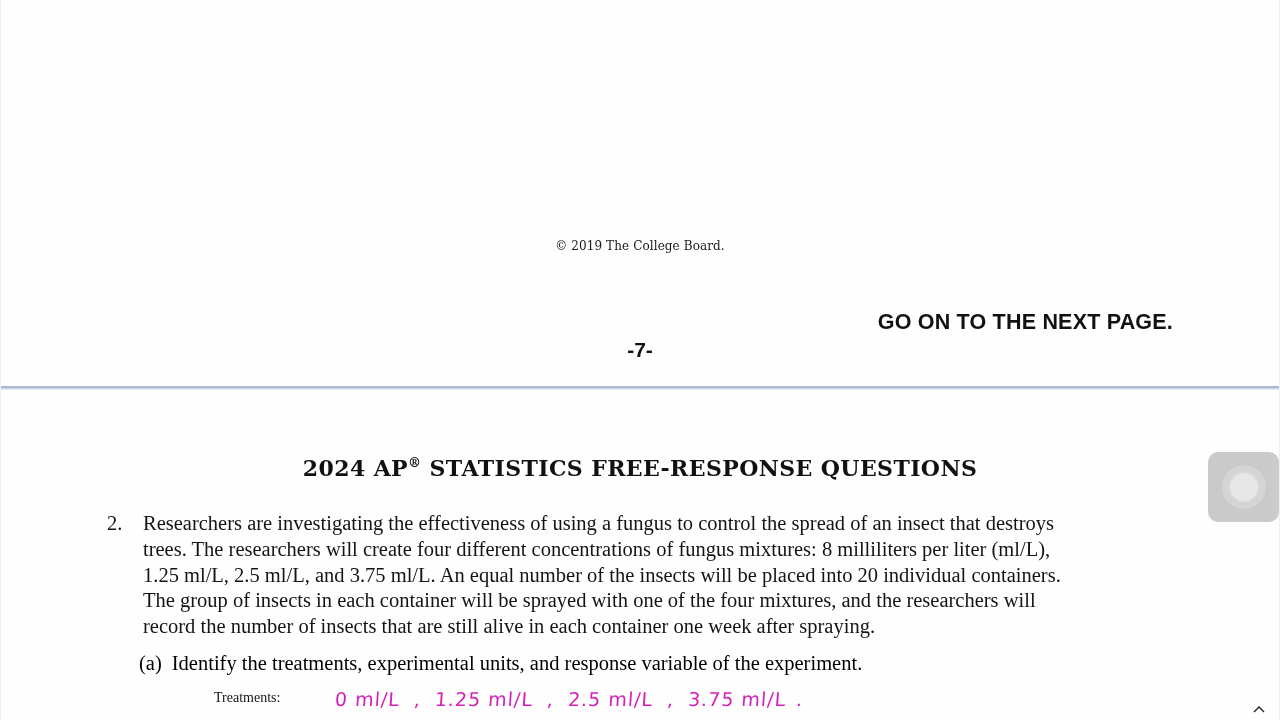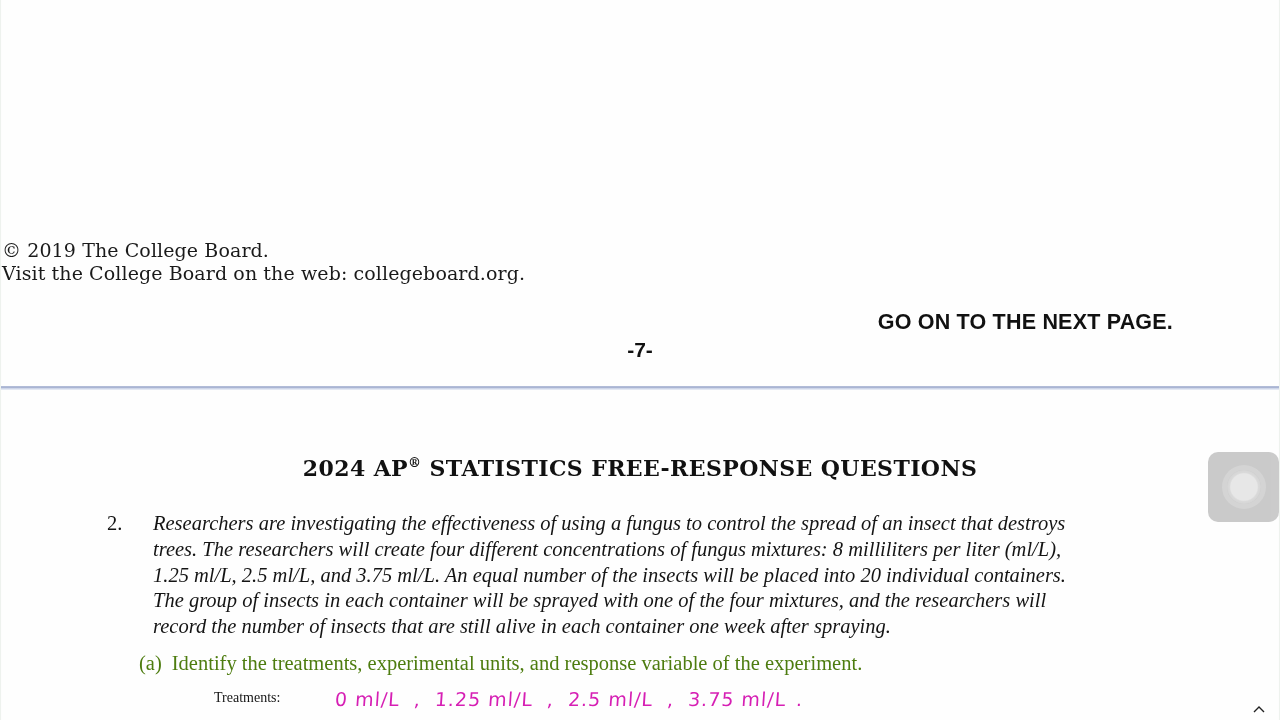--- a/index.html
+++ b/index.html
@@ -17,22 +17,22 @@
       position: absolute; left: 1px; right: 1px;
       background: #fefefe;
     }
     .page-top { top: 0; height: 386px; }
     .page-bottom { top: 390px; height: 330px; }
     .page-divider {
       position: absolute; left: 0; right: 0; top: 386px; height: 4px;
       background: linear-gradient(#c9d1e6 0, #9aa6c8 1px, #b9c3de 2px, #e3e8f3 3px);
     }
     .footer-line {
-      position: absolute; left: 0; right: 0; 
-      font-family: "DejaVu Serif", serif; font-size: 19px; color: #1a1a1a;
+      position: absolute; left: 0; right: 0; text-align: center;
+      font-family: "DejaVu Serif", serif; font-size: 12px; color: #1a1a1a;
       letter-spacing: 0.1px;
     }
     .footer-copyright { top: 239px; }
     .footer-visit { top: 262px; }
     .next-page {
       position: absolute; right: 105px; top: 310px;
       font-family: "Liberation Sans", sans-serif; font-weight: bold;
       font-size: 21.5px; color: #111; letter-spacing: 0.2px; text-align: center;
     }
     .page-number {
@@ -45,24 +45,24 @@
       font-family: "DejaVu Serif", serif; font-weight: bold;
       font-size: 22px; color: #111; letter-spacing: 0.4px;
     }
     .doc-heading sup { font-size: 13px; vertical-align: 9px; }
     .question {
       position: absolute; left: 106px; top: 511px; width: 1080px;
       font-family: "Liberation Serif", serif; font-size: 20.5px; color: #141414;
       line-height: 25.8px;
     }
     .q-num { position: absolute; left: 0; top: 0; }
-    .q-line { position: absolute; left: 46px; white-space: nowrap; font-style: italic; }
+    .q-line { position: absolute; left: 36px; white-space: nowrap; }
     .part-a {
       position: absolute; left: 138px; top: 652px;
-      font-family: "Liberation Serif", serif; font-size: 20.5px; color: #4d7c0f;
+      font-family: "Liberation Serif", serif; font-size: 20.5px; color: #000000;
       white-space: nowrap;
     }
     .part-a .label { margin-right: 10px; }
     .treat-row {
       position: absolute; left: 213px; top: 690px;
       font-family: "Liberation Serif", serif; font-size: 14px; color: #141414;
       white-space: nowrap;
     }
     .handwriting {
       position: absolute; left: 334px; top: 688px;
@@ -87,21 +87,20 @@
       display: flex; align-items: center; justify-content: center;
     }
   </style>
 </head>
 <body>
 
 <div class="viewer">
 
   <div class="page page-top">
     <div class="footer-line footer-copyright">© 2019 The College Board.</div>
-    <div class="footer-line footer-visit">Visit the College Board on the web: collegeboard.org.</div>
     <div class="next-page">GO ON TO THE NEXT PAGE.</div>
     <div class="page-number">-7-</div>
   </div>
 
   <div class="page-divider"></div>
 
   <div class="page page-bottom"></div>
 
   <div class="doc-heading">
     <span>2024 AP</span><sup>®</sup><span> STATISTICS FREE-RESPONSE QUESTIONS</span>

